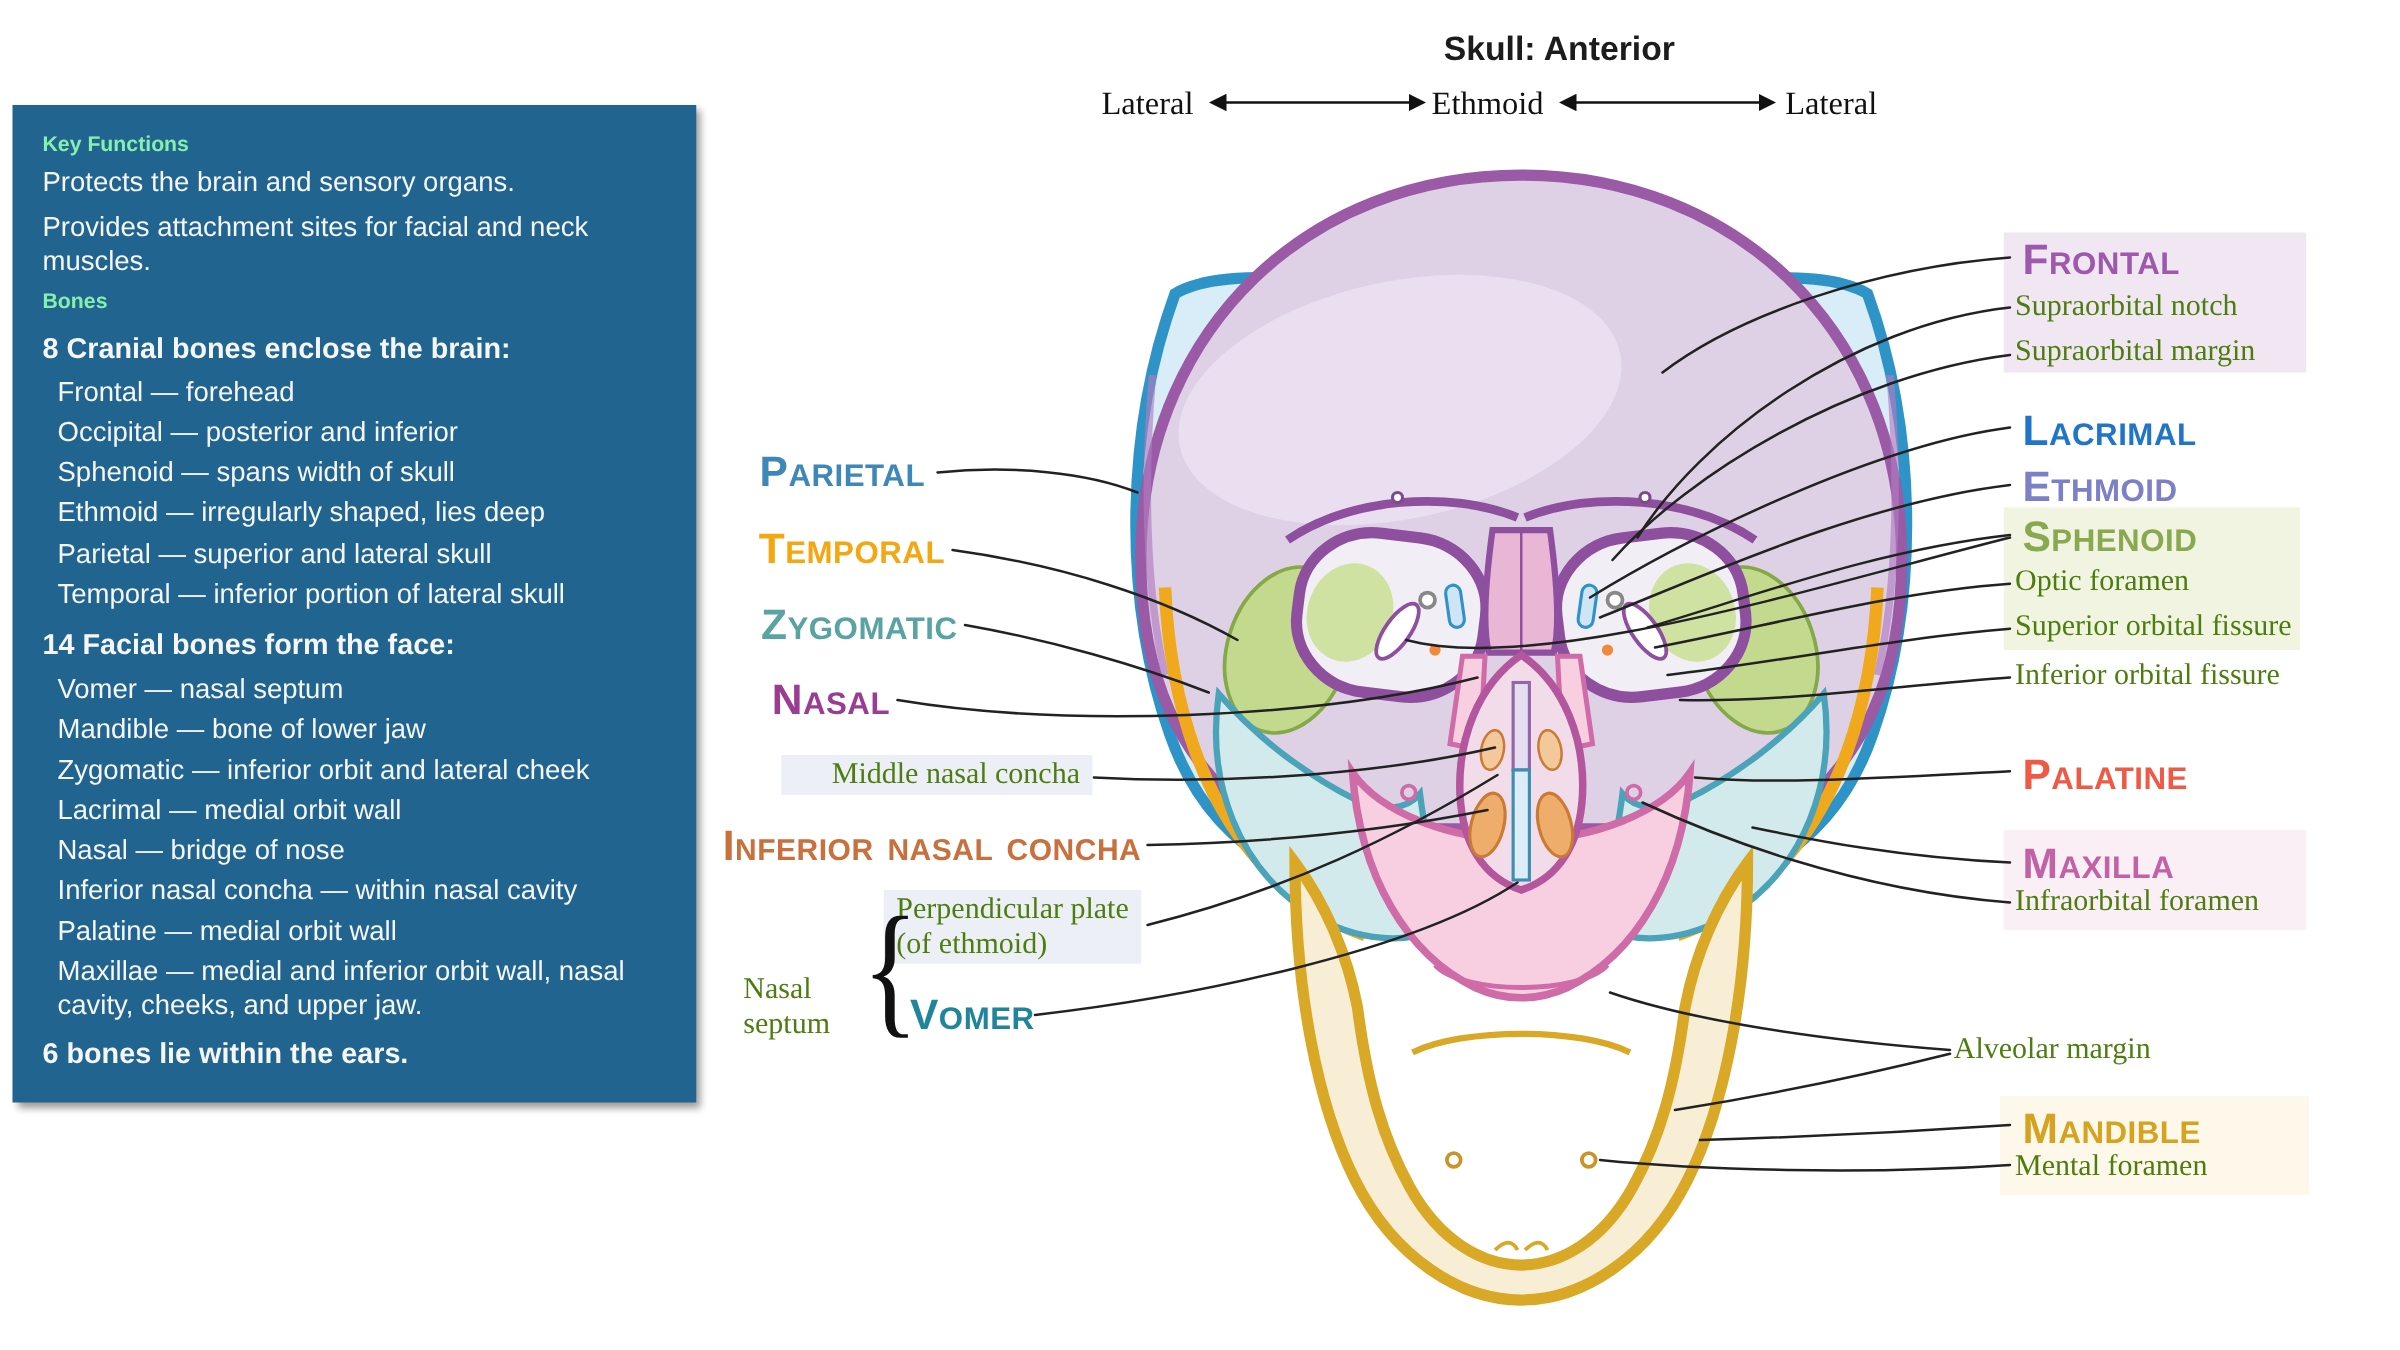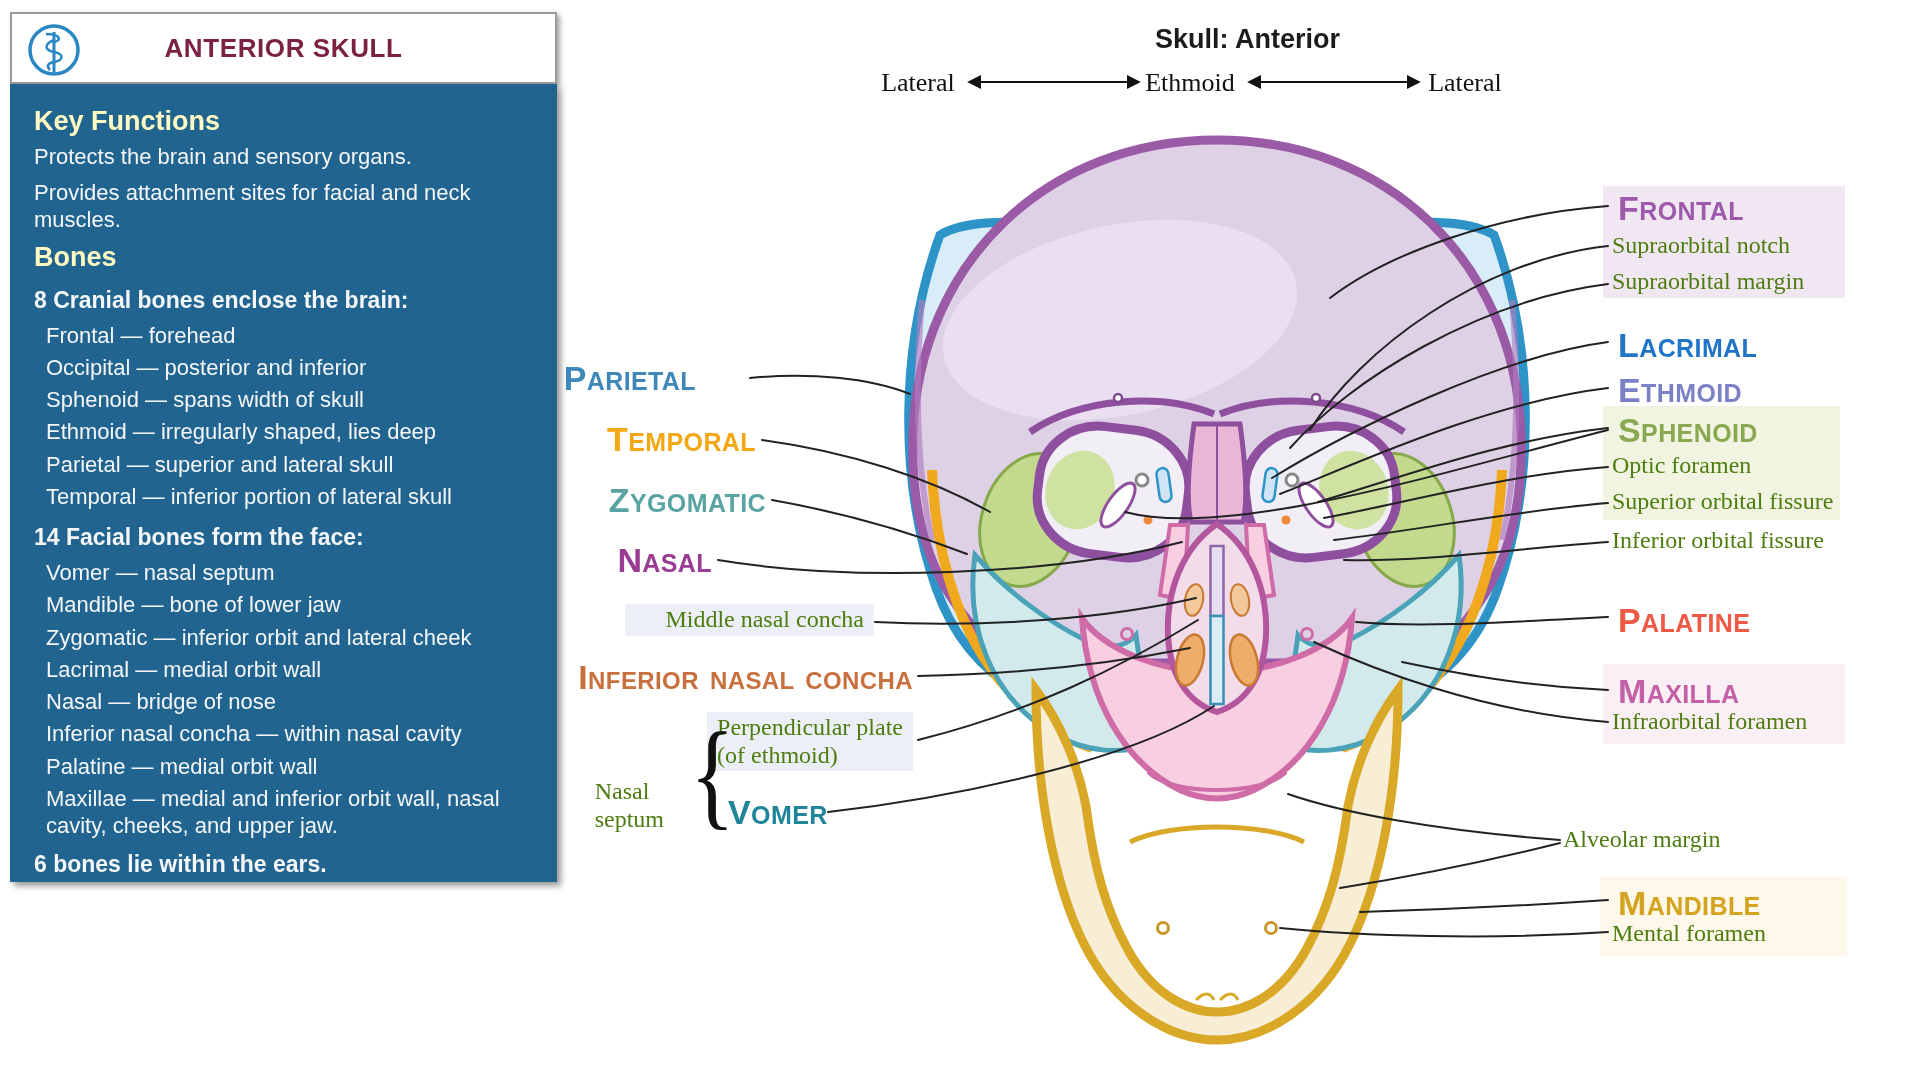--- a/index.html
+++ b/index.html
@@ -7,21 +7,21 @@
          font-family:"Liberation Sans",sans-serif;}
 
   
   #sidebar-header{position:absolute;left:10px;top:12px;width:547px;height:72px;background:#ffffff;
      border:2px solid #9a9a9a;box-sizing:border-box;box-shadow:3px 3px 5px rgba(0,0,0,.35);
      display:flex;align-items:center;justify-content:center;}
   #sidebar-header .logo{position:absolute;left:14px;top:8px;width:56px;height:56px;}
   #sidebar-title{font-weight:700;font-size:26px;letter-spacing:.6px;color:#7b2144;}
   #sidebar-panel{position:absolute;left:10px;top:84px;width:547px;height:798px;background:#20648f;
      box-sizing:border-box;box-shadow:4px 4px 6px rgba(0,0,0,.4);padding:14px 24px 0 24px;color:#f4f6f8;}
-  .gold-heading{color:#fef9c3;font-weight:700;font-size:27px;margin:8px 0 6px 0;}
+  .gold-heading{color:#86efac;font-weight:700;font-size:17px;margin:8px 0 6px 0;}
   .panel-body{font-size:22px;line-height:1.25;margin:0 0 8px 0;}
   .panel-sub{font-weight:700;font-size:23px;margin:14px 0 8px 0;}
   .bone-list{padding-left:12px;}
   .bone-list div{font-size:22px;line-height:1.24;margin-bottom:5px;font-weight:400;}
   .ear-note{font-weight:700;font-size:23px;margin-top:12px;}
 
   
   #diagram-title{position:absolute;left:1040px;top:24px;width:300px;text-align:right;
      font-weight:700;font-size:27px;color:#1c1c1c;}
   .orient{position:absolute;top:68px;width:90px;text-align:center;
@@ -45,29 +45,20 @@
   .c-sphenoid{color:#8aa850}.c-palatine{color:#ee5a45}.c-maxilla{color:#c261a5}
   .c-mandible{color:#d4a31f}
 
   #skull-svg{position:absolute;left:470px;top:0;z-index:1;}
 </style>
 </head>
 <body>
 
 <div id="stage">
 
-  <div id="sidebar-header">
-    <svg class="logo" viewBox="0 0 56 56">
-      <circle cx="28" cy="28" r="24" fill="#ffffff" stroke="#2b87c2" stroke-width="3.5"></circle>
-      <path d="M28 10 L28 50" stroke="#2b87c2" stroke-width="3" fill="none"></path>
-      <path d="M20 12 C36 12 36 20 26 20" stroke="#2b87c2" stroke-width="2.5" fill="none"></path>
-      <path d="M28 18 C18 22 18 28 28 30 C38 32 38 38 28 40 C22 41 20 44 24 48" stroke="#2b87c2" stroke-width="2.5" fill="none"></path>
-    </svg>
-    <div id="sidebar-title">ANTERIOR SKULL</div>
-  </div>
 
   <div id="sidebar-panel">
     <div class="gold-heading">Key Functions</div>
     <p class="panel-body">Protects the brain and sensory organs.</p>
     <p class="panel-body">Provides attachment sites for facial and neck muscles.</p>
 
     <div class="gold-heading">Bones</div>
     <div class="panel-sub">8 Cranial bones  enclose the brain:</div>
     <div class="bone-list">
       <div>Frontal — forehead</div>
@@ -199,21 +190,21 @@
       <path d="M1138,617 C1040,622 950,628 886,622"></path>
       <path d="M1138,690 C1050,686 980,672 932,662"></path>
       <path d="M1138,722 C1010,712 900,668 844,642"></path>
       <path d="M1090,840 C960,830 870,812 818,794"></path>
       <path d="M1090,843 C990,868 920,880 870,888"></path>
       <path d="M1138,900 C1050,906 960,910 890,912"></path>
       <path d="M1138,932 C1020,940 890,936 810,928"></path>
     </g>
   </svg>
 
-  <div class="lbl bone c-parietal" style="right:1224px;top:360px;">Parietal</div>
+  <div class="lbl bone c-parietal" style="right:1180px;top:360px;">Parietal</div>
   <div class="lbl bone c-temporal" style="right:1164px;top:421px;">Temporal</div>
   <div class="lbl bone c-zygomatic" style="right:1154px;top:482px;">Zygomatic</div>
   <div class="lbl bone c-nasal" style="right:1208px;top:542px;">Nasal</div>
   <div class="lbl serif tag-bg" style="right:1046px;top:604px;padding-left:40px;">Middle nasal concha</div>
   <div class="lbl bone c-infconcha" style="right:1007px;top:659px;font-size:24px;word-spacing:4px;">Inferior nasal concha</div>
   <div class="lbl serif tag-bg pre" style="right:1007px;top:712px;">Perpendicular plate
 (of ethmoid)</div>
   <div class="lbl serif pre" style="right:1256px;top:778px;">Nasal
 septum</div>
   <div id="brace">{</div>

